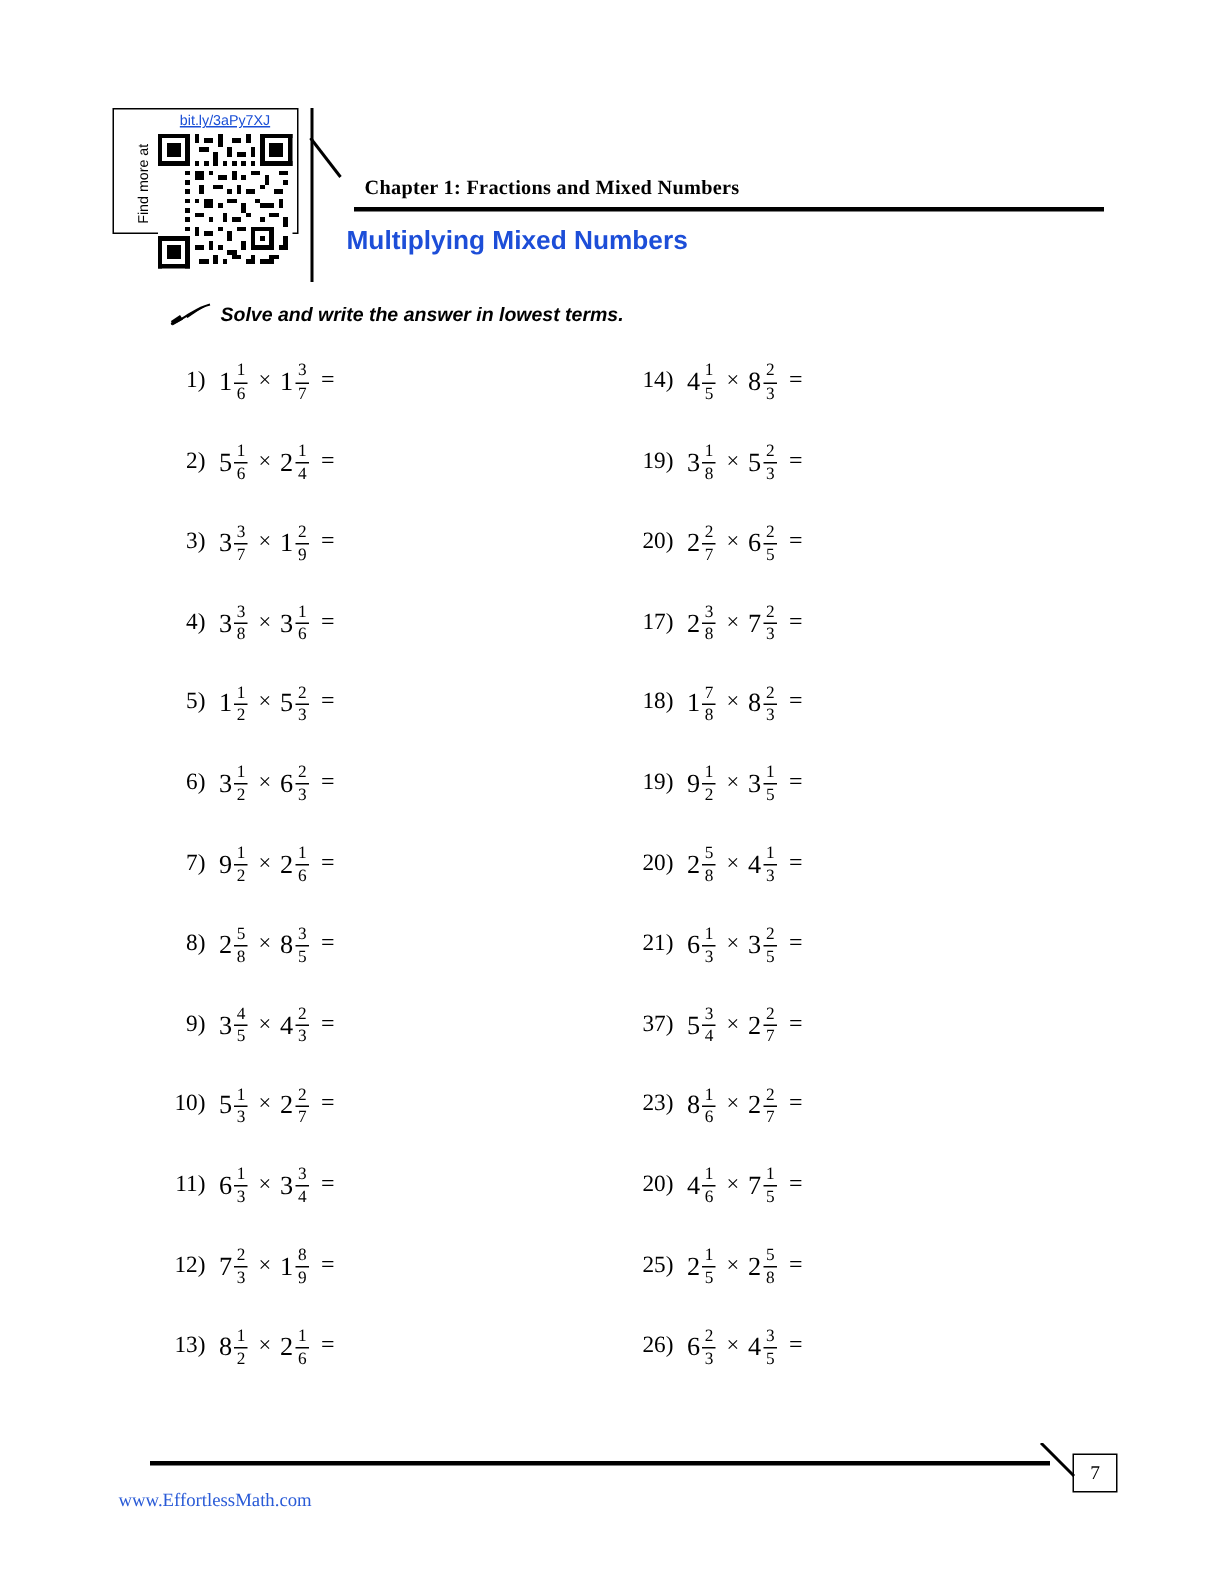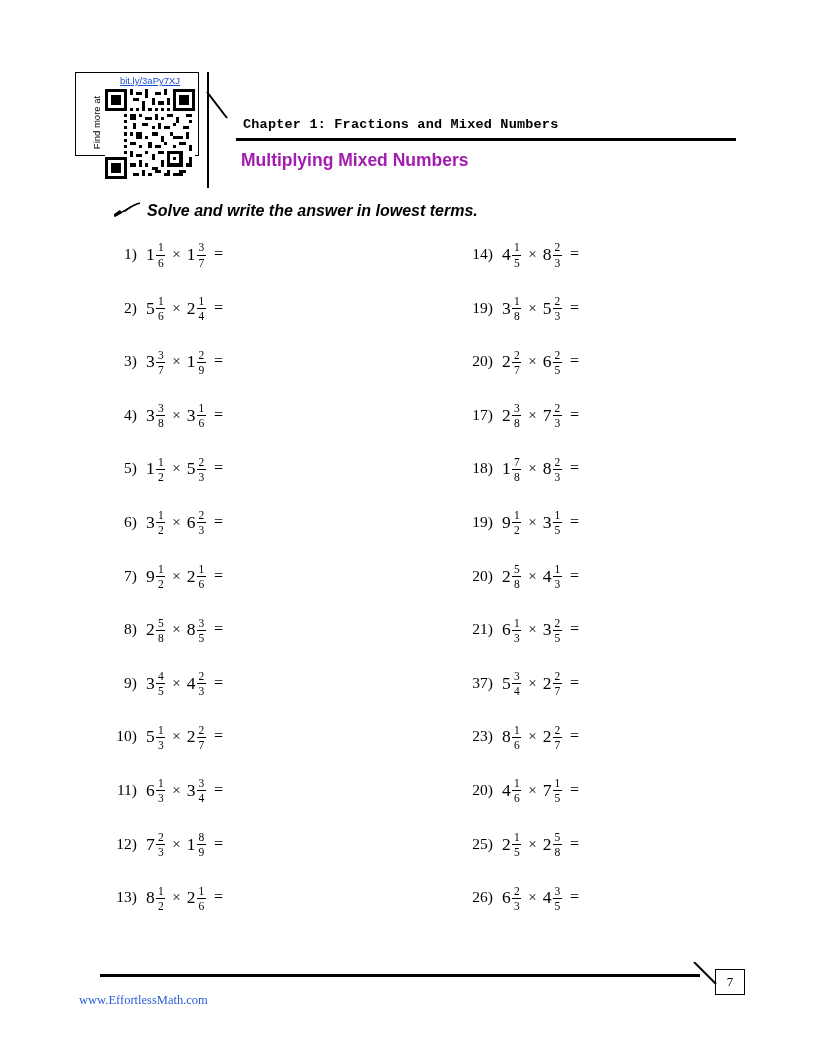--- a/index.html
+++ b/index.html
@@ -67,70 +67,70 @@
     left: 205px;
     top: 92px;
     width: 30px;
     height: 30px;
   }
 
   .chapter-title {
     position: absolute;
     left: 243px;
     top: 117px;
-    font-family: Liberation Mono, monospace;
+    font-family: Liberation Serif, serif;
     font-weight: bold;
     font-size: 13.5px;
     letter-spacing: .2px;
     color: #000;
   }
   .header-hr {
     position: absolute;
     left: 236px;
     top: 138px;
     width: 500px;
     height: 3px;
     background: #000;
   }
   .worksheet-title {
     position: absolute;
-    left: 241px;
+    left: 231px;
     top: 150px;
     font-family: "Liberation Sans", sans-serif;
     font-weight: bold;
     font-size: 17.5px;
-    color: #a21caf;
+    color: #1d4ed8;
   }
 
   
   .pencil-icon {
     position: absolute;
     left: 112px;
     top: 200px;
     width: 30px;
     height: 20px;
   }
   .instruction {
     position: absolute;
     left: 147px;
     top: 202px;
     font-family: "Liberation Sans", sans-serif;
     font-style: italic;
     font-weight: bold;
-    font-size: 16px;
+    font-size: 13px;
     color: #000;
   }
 
   
   .col {
     position: absolute;
     top: 240px;
   }
   .col-left  { left: 112px;  width: 330px; }
-  .col-right { left: 468px;  width: 330px; }
+  .col-right { left: 424px;  width: 330px; }
 
   .prob {
     height: 53.6px;
     display: flex;
     align-items: flex-start;
     font-size: 17px;
   }
   .pnum {
     width: 34px;
     text-align: right;

